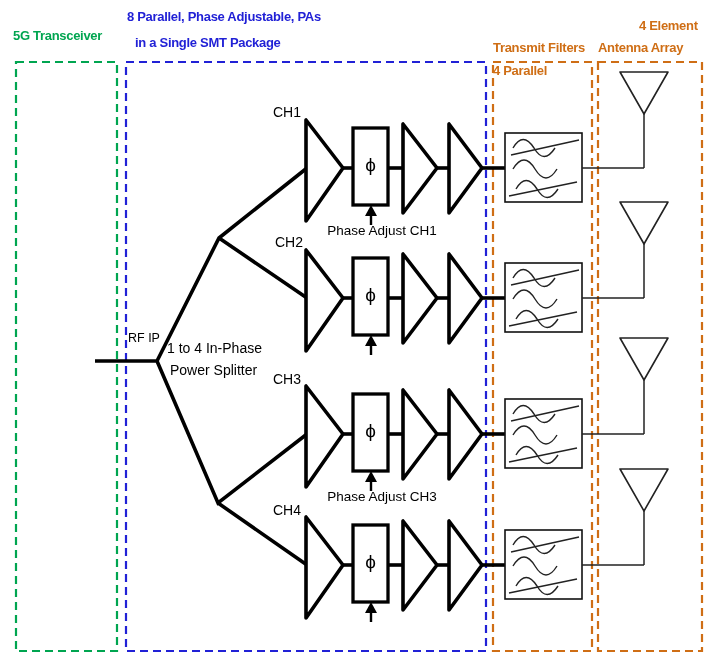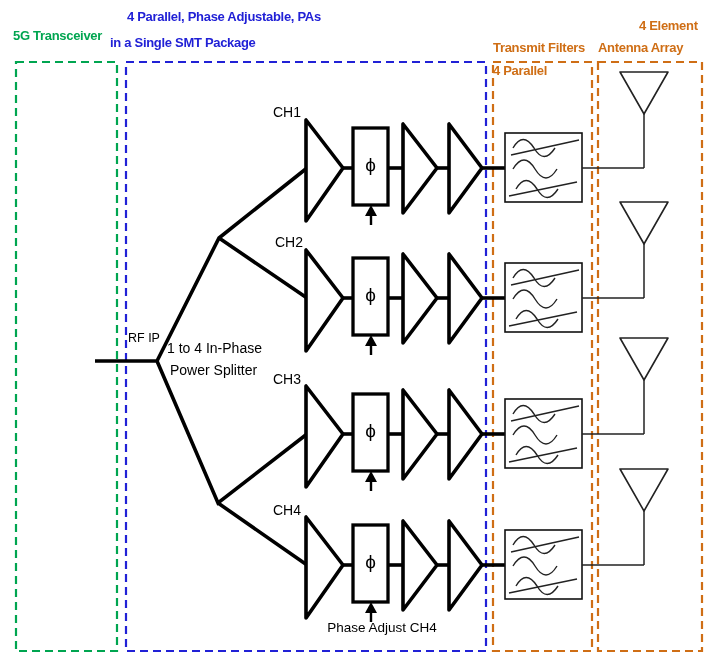--- a/index.html
+++ b/index.html
@@ -84,36 +84,37 @@
     <use href="#filt" transform="translate(0,434)"></use>
     <use href="#filt" transform="translate(0,565)"></use>
 
     <use href="#ant" transform="translate(0,168)"></use>
     <use href="#ant" transform="translate(0,298)"></use>
     <use href="#ant" transform="translate(0,434)"></use>
     <use href="#ant" transform="translate(0,565)"></use>
   </svg>
 
   <div class="hdr hdr-green" style="left:13px;top:28px;text-align:center;">5G Transceiver</div>
-  <div class="hdr hdr-blue" style="left:127px;top:9px;">4 Parallel, Phase Adjustable, PAs</div>
-  <div class="hdr hdr-blue" style="left:110px;top:35px;">in a Single SMT Package</div>
+  <div class="hdr hdr-blue" style="left:127px;top:9px;">8 Parallel, Phase Adjustable, PAs</div>
+  <div class="hdr hdr-blue" style="left:135px;top:35px;">in a Single SMT Package</div>
   <div class="hdr hdr-orange" style="left:493px;top:18px;margin-top:45px;">4 Parallel</div>
   <div class="hdr hdr-orange" style="left:493px;top:40px;text-align:center;">Transmit Filters</div>
   <div class="hdr hdr-orange" style="left:598px;top:18px;margin-left:41px;">4 Element</div>
   <div class="hdr hdr-orange" style="left:598px;top:40px;">Antenna Array</div>
 
   <div class="lbl" style="left:128px;top:331px;font-size:12.5px;">RF IP</div>
   <div class="lbl" style="left:167px;top:341px;">1 to 4 In-Phase</div>
   <div class="lbl" style="left:170px;top:363px;text-align:center;">Power Splitter</div>
 
   <div class="lbl" style="left:273px;top:105px;">CH1</div>
   <div class="lbl" style="left:275px;top:235px;">CH2</div>
   <div class="lbl" style="left:273px;top:372px;">CH3</div>
   <div class="lbl" style="left:273px;top:503px;">CH4</div>
 
   <div class="phase-sym" style="left:353px;top:154px;">ϕ</div>
   <div class="phase-sym" style="left:353px;top:284px;">ϕ</div>
   <div class="phase-sym" style="left:353px;top:420px;">ϕ</div>
   <div class="phase-sym" style="left:353px;top:551px;">ϕ</div>
 
-  <div class="phase-lbl" style="left:307px;top:620px;">Phase Adjust CH4</div>
+  <div class="phase-lbl" style="left:307px;top:223px;">Phase Adjust CH1</div>
+  <div class="phase-lbl" style="left:307px;top:489px;">Phase Adjust CH3</div>
 
 </div>
 
 </body></html>

